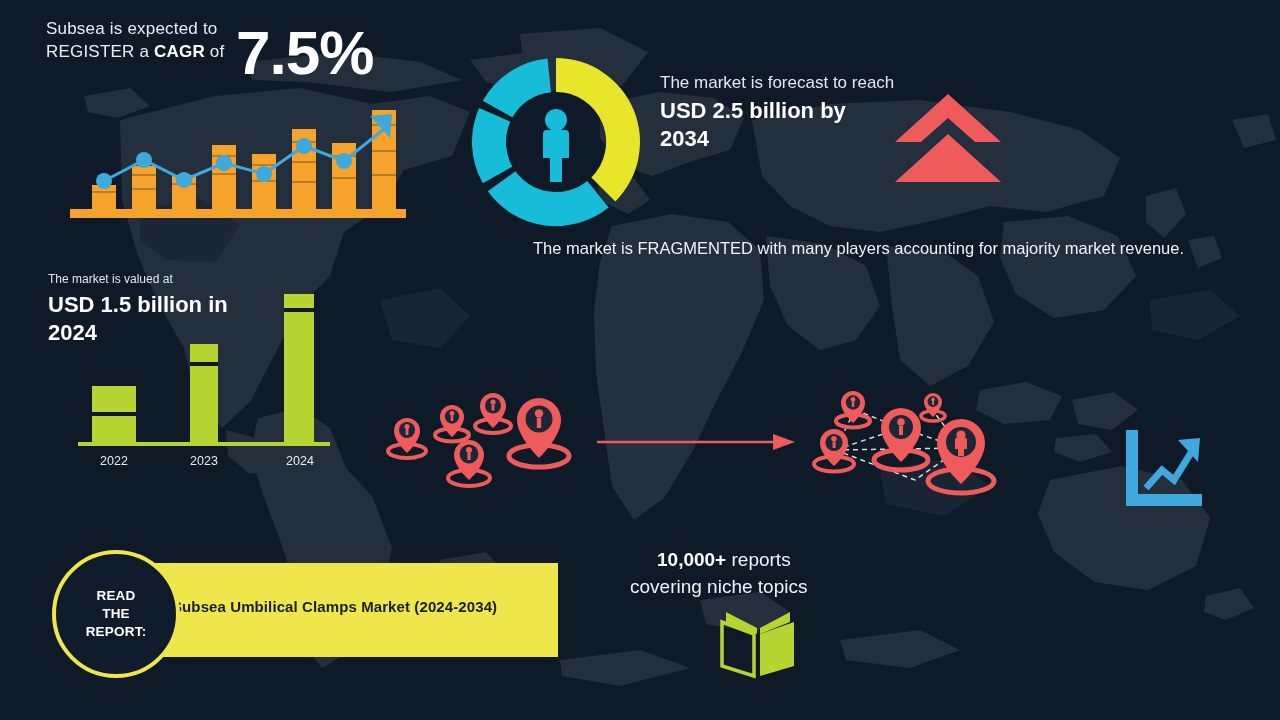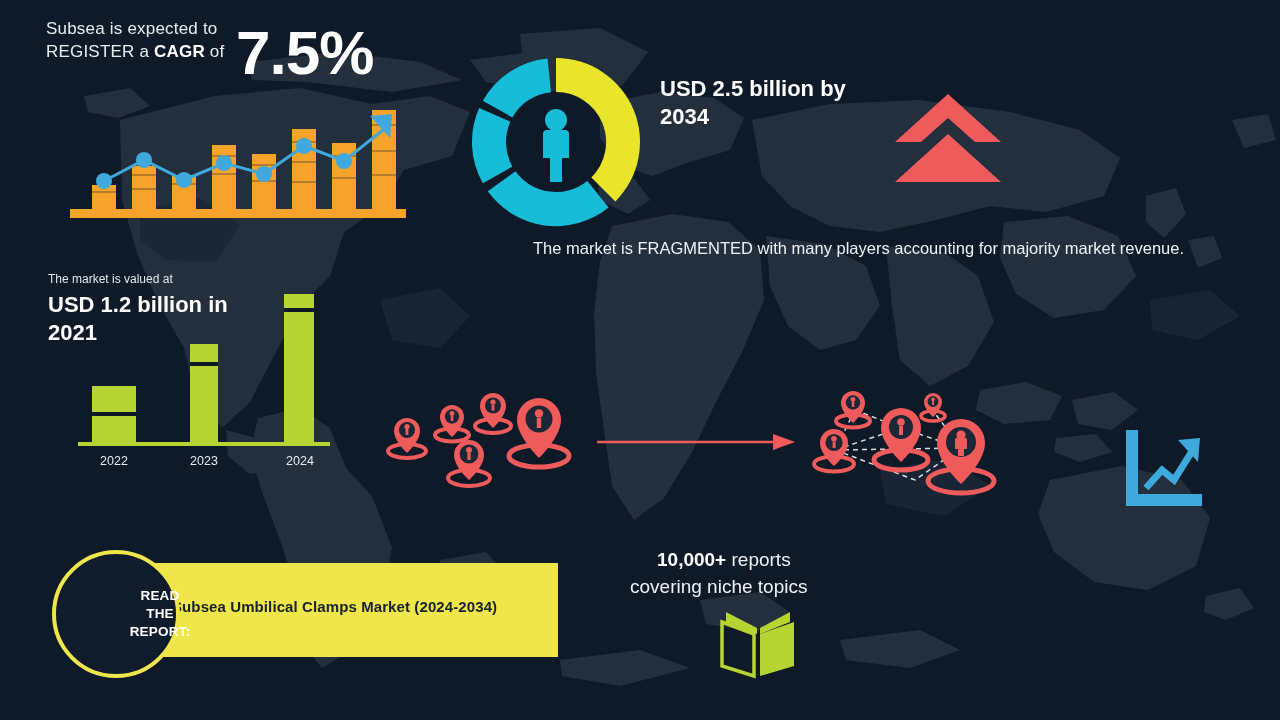--- a/index.html
+++ b/index.html
@@ -128,21 +128,21 @@
   }
   .read-circle {
     position: absolute; left: 52px; top: 550px;
     width: 120px; height: 120px; border-radius: 50%;
     background: #101c2b;
     border: 4px solid #efe64b;
     display: flex; align-items: center; justify-content: center;
   }
   .read-circle span {
     color: #ffffff; font-size: 13.5px; font-weight: bold; line-height: 1.33;
-    text-align: center; letter-spacing: .2px; margin-left: 44px;
+    text-align: center; letter-spacing: .2px;
   }
 
   
   .logo { position: absolute; left: 1020px; top: 575px; width: 240px; }
   .logo-mark {
     position: relative; width: 58px; height: 58px; margin: 0 auto;
   }
   .logo-name {
     color: #ffffff; font-size: 37px; font-weight: bold; letter-spacing: .5px;
     text-align: center; line-height: 1; margin-top: 2px;
@@ -268,32 +268,33 @@
       <path d="M-73.2 -41.3 A84 84 0 0 1 -8.5 -83.6 L-5.0 -49.8 A50 50 0 0 0 -43.6 -24.6 Z" fill="#17bdd8"></path>
 
       <g fill="#17bdd8">
         <circle cx="0" cy="-22" r="11"></circle>
         <path d="M-13 -8 Q-13 -12 -9 -12 L9 -12 Q13 -12 13 -8 L13 16 L6 16 L6 40 L-6 40 L-6 16 L-13 16 Z"></path>
       </g>
     </g>
   </svg>
 
   <div class="forecast-block">
+    <div class="forecast-sub">The market is forecast to reach</div>
     <div class="forecast-main">USD 2.5 billion by 2034</div>
   </div>
   <svg style="position:absolute;left:893px;top:92px" width="110" height="92">
     <path d="M55 2 L108 50 L82 50 L55 26 L28 50 L2 50 Z" fill="#ef5b5b"></path>
     <path d="M55 42 L108 90 L2 90 Z" fill="#ef5b5b"></path>
   </svg>
 
   <div class="fragmented">The market is FRAGMENTED with many players accounting for majority market revenue.</div>
 
   <div class="valued-block">
     <div class="valued-sub">The market is valued at</div>
-    <div class="valued-main">USD 1.2 billion in 2021</div>
+    <div class="valued-main">USD 1.5 billion in 2024</div>
   </div>
 
   <div class="green-chart">
     <div class="gc-axis"></div>
     <div class="gc-bar" style="left:14px;width:44px;height:56px;">
       <div class="seam" style="top:26px"></div>
     </div>
     <div class="gc-bar" style="left:112px;width:28px;height:98px;">
       <div class="seam" style="top:18px"></div>
     </div>

